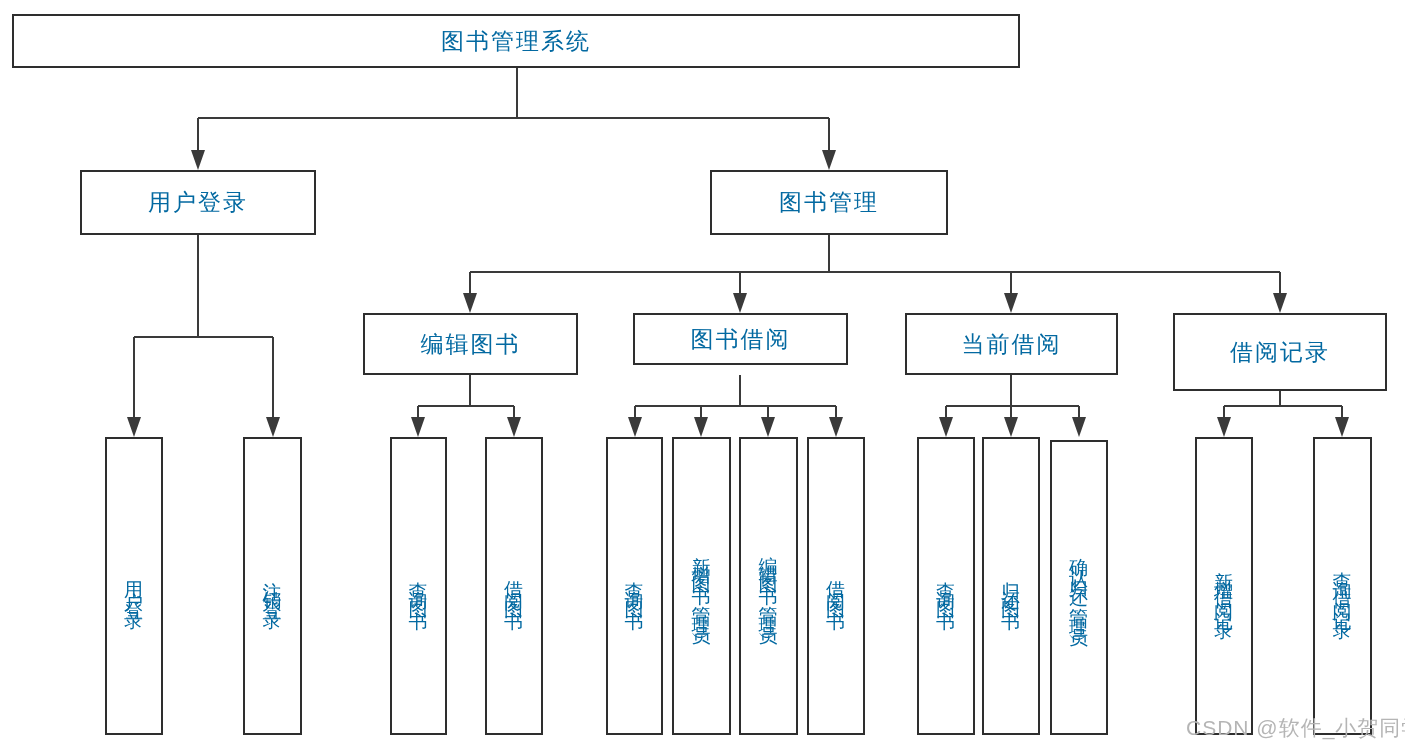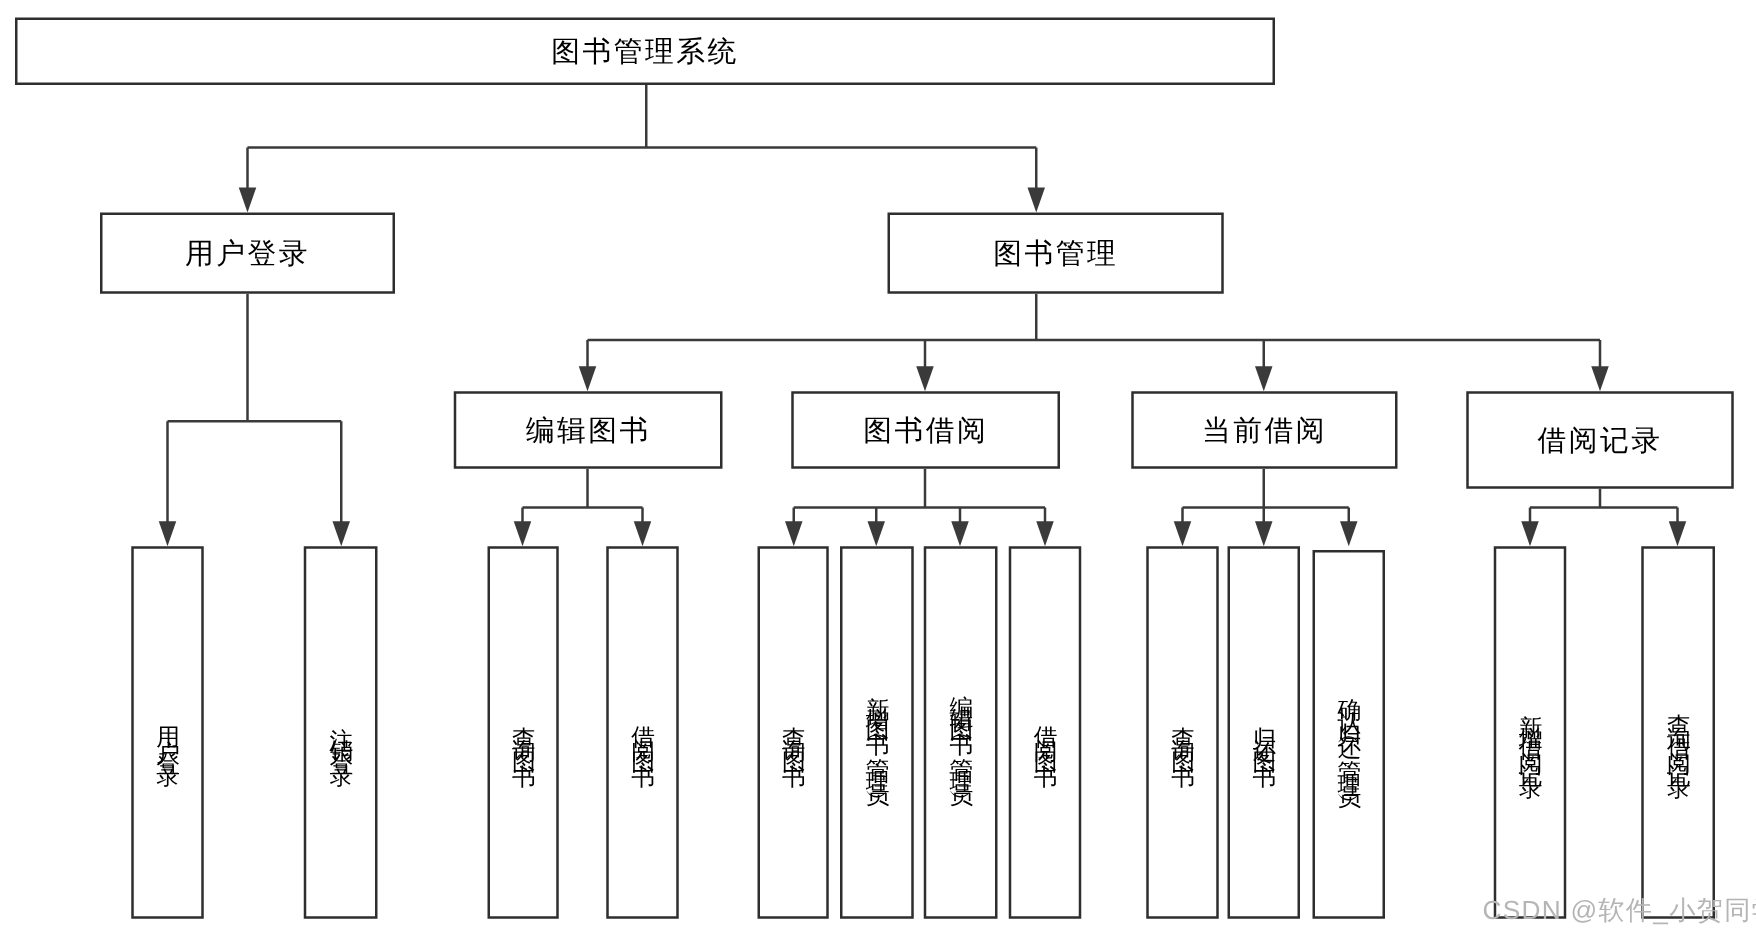--- a/index.html
+++ b/index.html
@@ -10,21 +10,21 @@
     font-family:"Liberation Sans", sans-serif;
     overflow:hidden;
   }
   svg.connectors{position:absolute;left:0;top:0;z-index:1;}
   .node{
     position:absolute;
     box-sizing:border-box;
     background:#ffffff;
     border:2px solid #2e2e2e;
     display:flex;align-items:center;justify-content:center;
-    color:#000000;
+    color:#0369a1;
     z-index:2;
   }
   .node.h{font-size:23px;letter-spacing:2px;white-space:nowrap;}
   .node.v span{
     writing-mode:vertical-rl;
     text-orientation:mixed;
     font-size:19px;
     letter-spacing:10px;
     line-height:1;
   }
@@ -109,28 +109,28 @@
     </g>
   </svg>
 
   <div class="node h" style="left:12px;top:14px;width:1008px;height:54px">
     <span>图书管理系统</span>
   </div>
 
   <div class="node h" style="left:80px;top:170px;width:236px;height:65px">
     <span>用户登录</span>
   </div>
-  <div class="node h" style="left:710px;top:170px;width:269px;height:65px">
+  <div class="node h" style="left:710px;top:170px;width:238px;height:65px">
     <span>图书管理</span>
   </div>
 
   <div class="node h" style="left:363px;top:313px;width:215px;height:62px">
     <span>编辑图书</span>
   </div>
-  <div class="node h" style="left:633px;top:313px;width:215px;height:62px">
+  <div class="node h" style="left:633px;top:313px;width:215px;height:52px">
     <span>图书借阅</span>
   </div>
   <div class="node h" style="left:905px;top:313px;width:213px;height:62px">
     <span>当前借阅</span>
   </div>
   <div class="node h" style="left:1173px;top:313px;width:214px;height:78px">
     <span>借阅记录</span>
   </div>
 
   <div class="node v" style="left:105px;top:437px;width:58px;height:298px">

